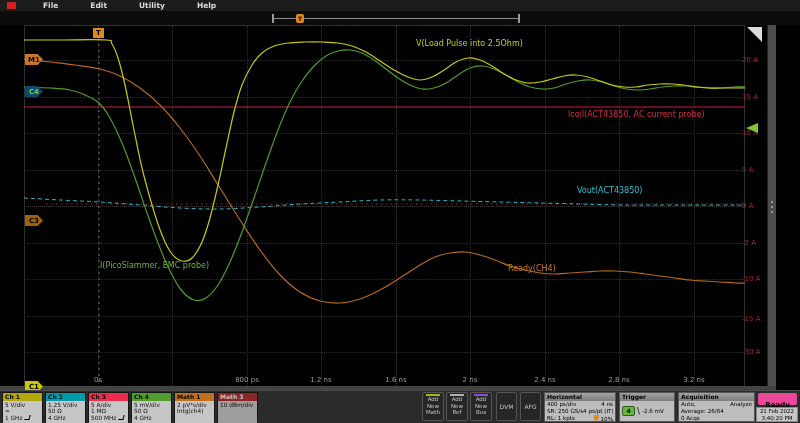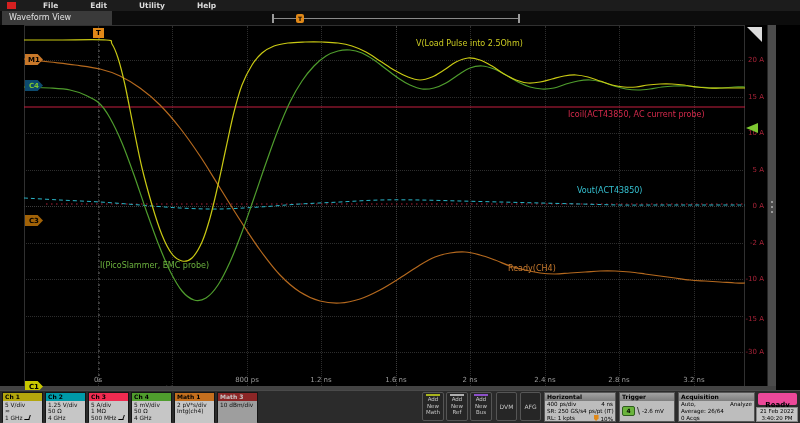--- a/index.html
+++ b/index.html
@@ -15,21 +15,21 @@
   .cap{position:absolute;top:0;width:2px;height:9px;background:#9a9a9a;}
   .capl{left:0;}.capr{right:0;}
   .swline{position:absolute;left:2px;right:2px;top:4px;height:1px;background:#8a8a8a;}
   .swT{position:absolute;left:24px;top:0;width:8px;height:9px;background:#e08818;color:#000;font-size:6px;font-weight:bold;text-align:center;line-height:9px;border-radius:2px;}
   
   .plot{position:absolute;top:25px;left:0;width:800px;height:365px;background:#000;overflow:hidden;}
   .frame{position:absolute;left:24px;top:0px;width:721px;height:364px;border:1px solid #303030;box-sizing:border-box;z-index:0;}
   .gl{position:absolute;z-index:0;}
   .traces{position:absolute;left:0;top:0;z-index:1;}
   .xtick{position:absolute;width:36px;text-align:center;font-size:7px;color:#9a9a9a;z-index:2;}
-  .ytick{position:absolute;left:742px;width:22px;text-align:right;font-size:7px;color:#a82338;z-index:2;}
+  .ytick{position:absolute;left:742px;width:22px;text-align:left;font-size:7px;color:#a82338;z-index:2;}
   .tlabel{position:absolute;font-size:8px;white-space:nowrap;z-index:2;}
   .marker{position:absolute;left:25px;width:18px;height:11px;font-size:7px;font-weight:bold;display:flex;align-items:center;justify-content:center;clip-path:polygon(0 0,70% 0,100% 50%,70% 100%,0 100%);z-index:3;}
   .trigflag{position:absolute;left:93px;top:3px;width:11px;height:10px;background:#e08818;color:#000;font-size:7px;font-weight:bold;text-align:center;line-height:10px;z-index:3;}
   .corner{position:absolute;left:747px;top:2px;width:0;height:0;border-top:15px solid #dcdcdc;border-left:15px solid transparent;z-index:3;}
   .levelarrow{position:absolute;left:746px;top:98px;width:0;height:0;border-right:12px solid #7ec832;border-top:5px solid transparent;border-bottom:5px solid transparent;z-index:3;}
   .vscroll{position:absolute;left:767px;top:0;width:9px;height:365px;background:#4c4c4c;border-left:1px solid #242424;box-sizing:border-box;z-index:2;}
   .vdots{position:absolute;left:3px;top:176px;width:2px;height:12px;display:flex;flex-direction:column;justify-content:space-between;}
   .vdots i{width:2px;height:2px;background:#9a9a9a;}
   .hscroll{position:absolute;left:0;top:361px;width:776px;height:4px;background:#434343;z-index:2;}
   
@@ -58,21 +58,20 @@
 
 <div class="menubar">
   <span class="appicon"></span>
   <span class="menu-item">File</span>
   <span class="menu-item">Edit</span>
   <span class="menu-item">Utility</span>
   <span class="menu-item">Help</span>
 </div>
 
 <div class="tabbar">
-  <div class="tab">Waveform View</div>
   <div class="scrollwidget">
     <div class="cap capl"></div>
     <div class="swline"></div>
     <div class="swT">T</div>
     <div class="cap capr"></div>
   </div>
 </div>
 
 <div class="plot" id="plot">
   <div class="frame"></div>
@@ -129,21 +128,21 @@
     </div>
   <div id="tracelabels">
       <span class="tlabel" style="left: 416px; top: 14px; color: rgb(204, 204, 34);">V(Load Pulse into 2.5Ohm)</span>
       <span class="tlabel" style="left: 568px; top: 85px; color: rgb(214, 42, 76);">Icoil(ACT43850, AC current probe)</span>
       <span class="tlabel" style="left: 577px; top: 161px; color: rgb(53, 192, 208);">Vout(ACT43850)</span>
       <span class="tlabel" style="left: 100px; top: 236px; color: rgb(108, 178, 62);">I(PicoSlammer, EMC probe)</span>
       <span class="tlabel" style="left: 508px; top: 239px; color: rgb(200, 122, 46);">Ready(CH4)</span>
     </div>
   <div id="markers">
       <div class="marker" style="top: 29px; background: rgb(200, 120, 42); color: rgb(0, 0, 0);">M1</div>
-      <div class="marker" style="top: 55px; background: #0c4a6e; color: rgb(126, 200, 50);">C4</div>
+      <div class="marker" style="top: 61px; background: #0c4a6e; color: rgb(126, 200, 50);">C4</div>
       <div class="marker" style="top: 190px; background: #a16207; color: rgb(0, 0, 0);">C3</div>
       <div class="marker" style="top: 356px; background: rgb(200, 200, 0); color: rgb(0, 0, 0);">C1</div>
     </div>
   <div class="trigflag">T</div>
   <div class="corner"></div>
   <div class="levelarrow"></div>
   <div class="vscroll">
     <div class="vdots">
         <i></i>
         <i></i>

